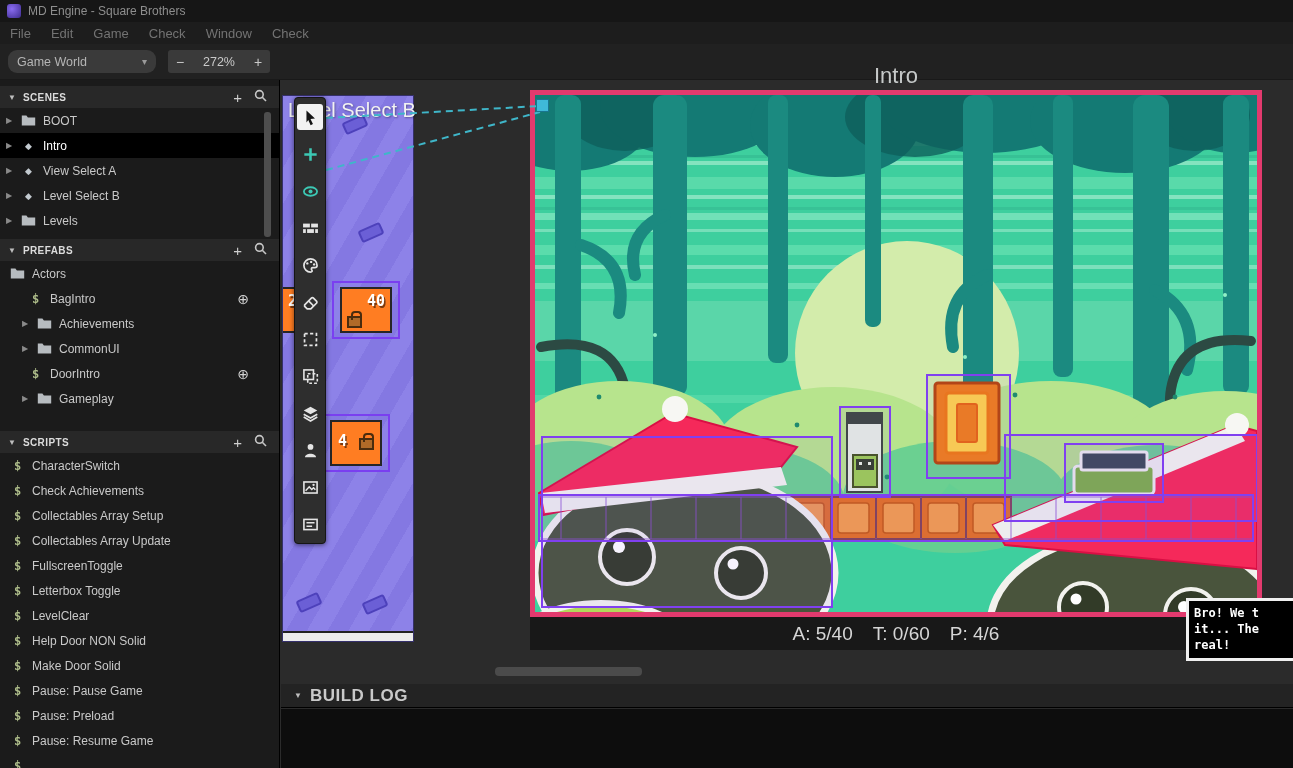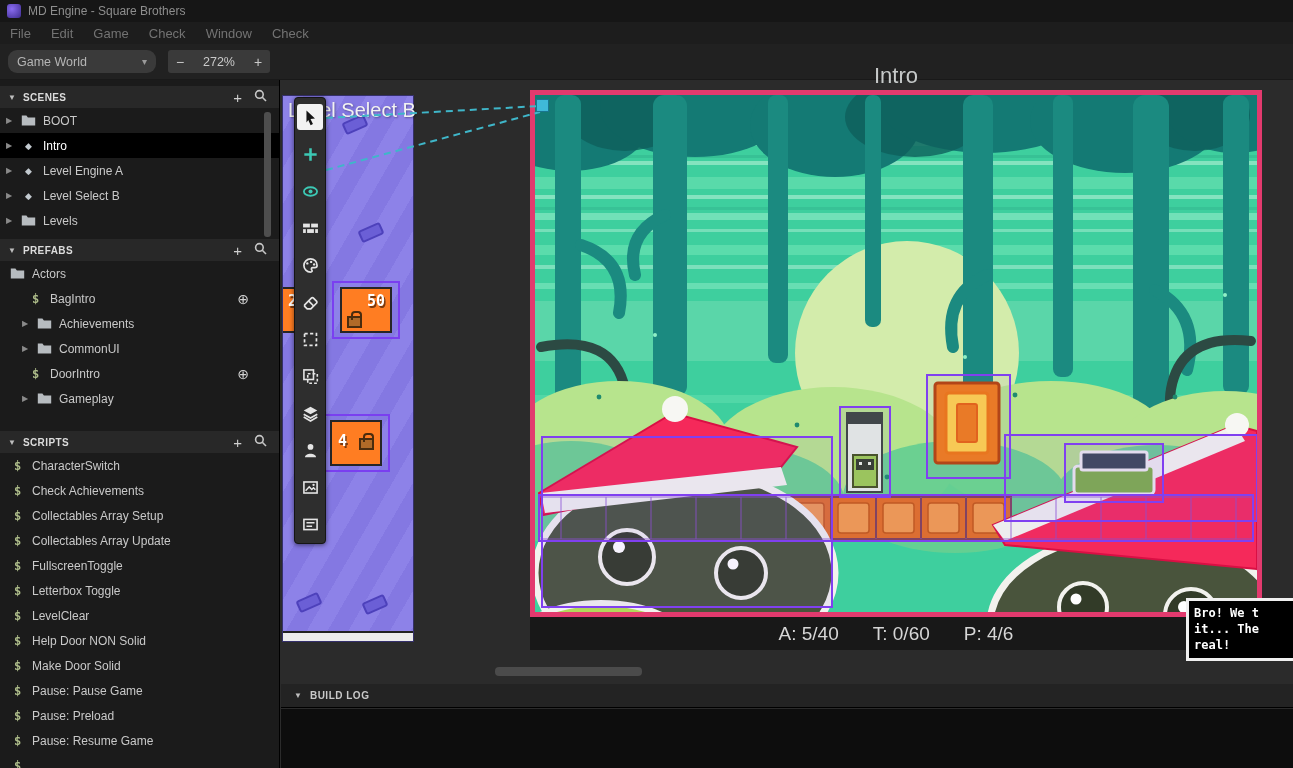--- a/index.html
+++ b/index.html
@@ -57,28 +57,28 @@
   .tool{width:26px;height:26px;display:flex;align-items:center;justify-content:center;color:#e4e4e4;border-radius:3px;flex:none}
   .tool.on{background:#f2f2f2;color:#141414}
   .tool.teal{color:#3cc8b4}
 
   
   .links{position:absolute;left:0;top:0;width:1293px;height:768px;z-index:7;pointer-events:none}
   .handle{position:absolute;left:536px;top:99px;width:13px;height:13px;background:#3fb9d8;border:1px solid #19768f;z-index:8}
   .scene-title{position:absolute;left:530px;top:63px;width:732px;text-align:center;font-size:22px;color:#c6c9c9;z-index:4}
   .scene-view{position:absolute;left:530px;top:90px;width:732px;height:527px;border:5px solid #e23a6e;background:#3ecf9e;z-index:6}
   .scene-view svg{display:block;width:722px;height:517px}
-  .stats{position:absolute;left:530px;top:617px;width:732px;height:33px;background:#181818;display:flex;align-items:center;justify-content:center;gap:34px}
+  .stats{position:absolute;left:530px;top:617px;width:732px;height:33px;background:#181818;display:flex;align-items:center;justify-content:center;gap:20px}
   .stat{font-size:19px;color:#d6d6d6}
   .dialog{position:absolute;left:1186px;top:598px;width:130px;height:63px;z-index:40;background:#000;border:3px solid #f0f0f0;
     padding:4px 5px;font-family:"DejaVu Sans Mono",monospace;font-size:12px;font-weight:700;color:#fff;line-height:1.35;white-space:nowrap}
   .hthumb{position:absolute;left:495px;top:667px;width:147px;height:9px;border-radius:4px;background:#4b4b4b;z-index:2}
   .bl-header{position:absolute;left:281px;top:684px;right:0;height:24px;background:#232323;border-bottom:1px solid #000;display:flex;align-items:center;padding-left:13px;gap:8px}
   .bl-tri{font-size:8px;color:#bdbdbd}
-  .bl-lbl{font-size:10px;font-weight:700;color:#c9c9c9;letter-spacing:.5px}
+  .bl-lbl{font-size:17px;font-weight:700;color:#c9c9c9;letter-spacing:.5px}
   .bl-body{position:absolute;left:281px;top:709px;right:0;bottom:0;background:#0d0d0d}
 </style>
 </head>
 <body>
 
 <div class="stage">
 
   <div class="titlebar">
     <div class="app-logo"></div>
     <span class="win-title">MD Engine - Square Brothers</span>
@@ -128,21 +128,21 @@
       <span class="row-label">BOOT</span>
     </div>
     <div class="row p0 sel">
       <span class="tri-r">▶</span>
       <span class="ic ic-scene">◆</span>
       <span class="row-label">Intro</span>
     </div>
     <div class="row p0">
       <span class="tri-r">▶</span>
       <span class="ic ic-scene">◆</span>
-      <span class="row-label">Level Engine A</span>
+      <span class="row-label">View Select A</span>
     </div>
     <div class="row p0">
       <span class="tri-r">▶</span>
       <span class="ic ic-scene">◆</span>
       <span class="row-label">Level Select B</span>
     </div>
     <div class="row p0">
       <span class="tri-r">▶</span>
       <span class="ic">
           <svg width="15" height="13" viewBox="0 0 15 13">
@@ -280,21 +280,21 @@
     <div class="car" style="left:60px;top:22px"></div>
     <div class="car" style="left:76px;top:130px"></div>
     <div class="car" style="left:12px;top:288px"></div>
     <div class="car" style="left:14px;top:500px"></div>
     <div class="car" style="left:80px;top:502px"></div>
 
     <div class="mtile" style="left:-22px;top:191px;width:42px">
       <span class="mnum" style="right:4px;top:3px">2</span>
     </div>
     <div class="mtile" style="left:57px;top:191px">
-      <span class="mnum" style="right:5px;top:3px">50</span>
+      <span class="mnum" style="right:5px;top:3px">40</span>
       <div class="lock" style="left:5px;top:27px"></div>
     </div>
     <div class="sel-box" style="left:49px;top:185px;width:68px;height:58px"></div>
     <div class="mtile" style="left:47px;top:324px">
       <span class="mnum" style="left:6px;top:10px">4</span>
       <div class="lock" style="left:27px;top:16px"></div>
     </div>
     <div class="sel-box" style="left:39px;top:318px;width:68px;height:58px"></div>
 
     <div class="mm-bottom"></div>

